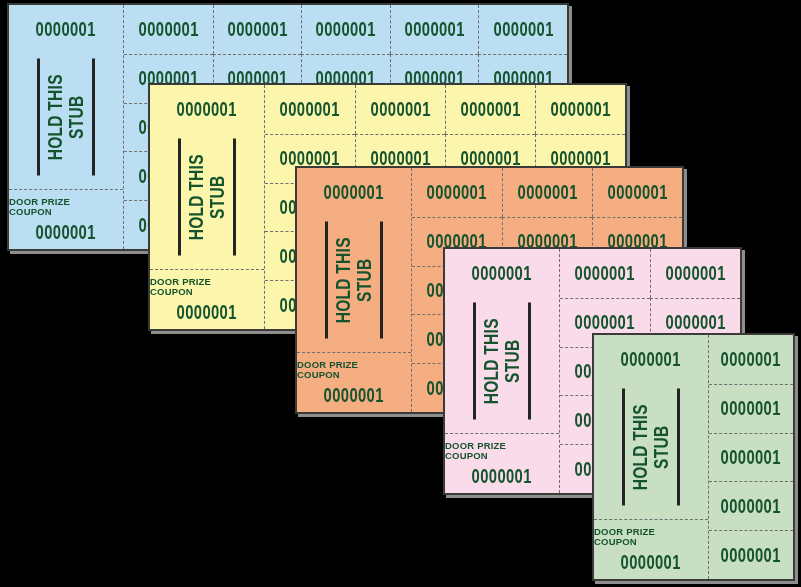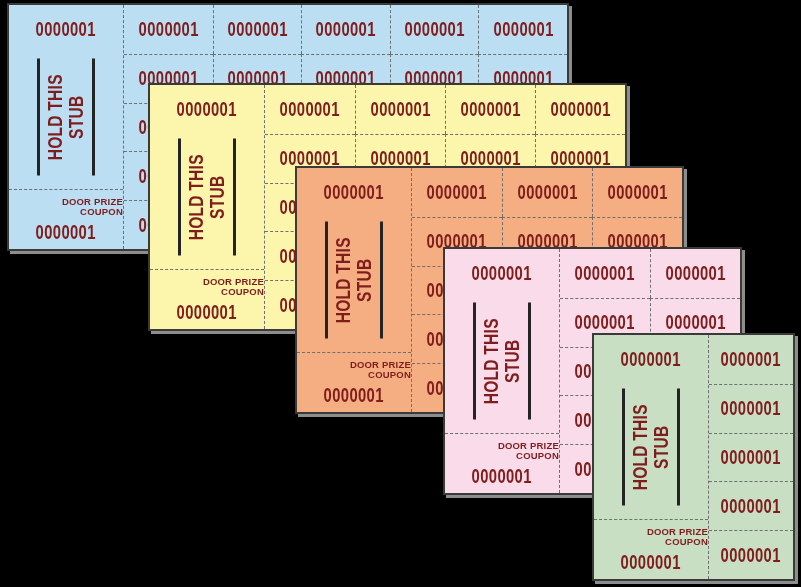--- a/index.html
+++ b/index.html
@@ -5,21 +5,21 @@
   html,body{margin:0;padding:0;background:#000;}
   .scene{
     position:relative;width:801px;height:587px;overflow:hidden;
     background:#000;
     font-family:"Liberation Sans",sans-serif;
   }
   .sheet{
     position:absolute;box-sizing:border-box;
     border:2px solid #3a3a38;
     box-shadow:3px 3px 0 #8d8d8d;
-    color:#7f1d1d;
+    color:#14532d;
   }
   
   .stub{position:absolute;left:0;top:0;bottom:0;width:114px;}
   .stub-top-num{
     position:absolute;top:0;left:0;right:0;height:49px;
     display:flex;align-items:center;justify-content:center;
   }
   .hold{
     position:absolute;left:50%;top:112px;width:117px;height:58px;
     transform:translate(-50%,-50%) rotate(-90deg);
@@ -27,21 +27,21 @@
     border-top:3px solid #242424;border-bottom:3px solid #242424;
     display:flex;align-items:center;justify-content:center;
   }
   .hold-text{
     font-weight:bold;font-size:20px;line-height:21px;
     text-align:center;letter-spacing:.3px;
     transform:scaleX(.78);white-space:nowrap;
   }
   .stub-dash{position:absolute;left:0;right:0;top:184px;border-top:1.5px dashed #6f6f6f;}
   .coupon-label{
-    position:absolute;top:192px;left:0;right:0;text-align:right;
+    position:absolute;top:192px;left:0;right:0;text-align:left;
     font-weight:bold;font-size:9.5px;line-height:10px;letter-spacing:.2px;
   }
   .coupon-num{
     position:absolute;top:209px;left:0;right:0;height:37px;
     display:flex;align-items:center;justify-content:center;
   }
   
   .grid{
     position:absolute;left:114px;top:0;right:0;bottom:0;
     border-left:1.5px dashed #6f6f6f;

